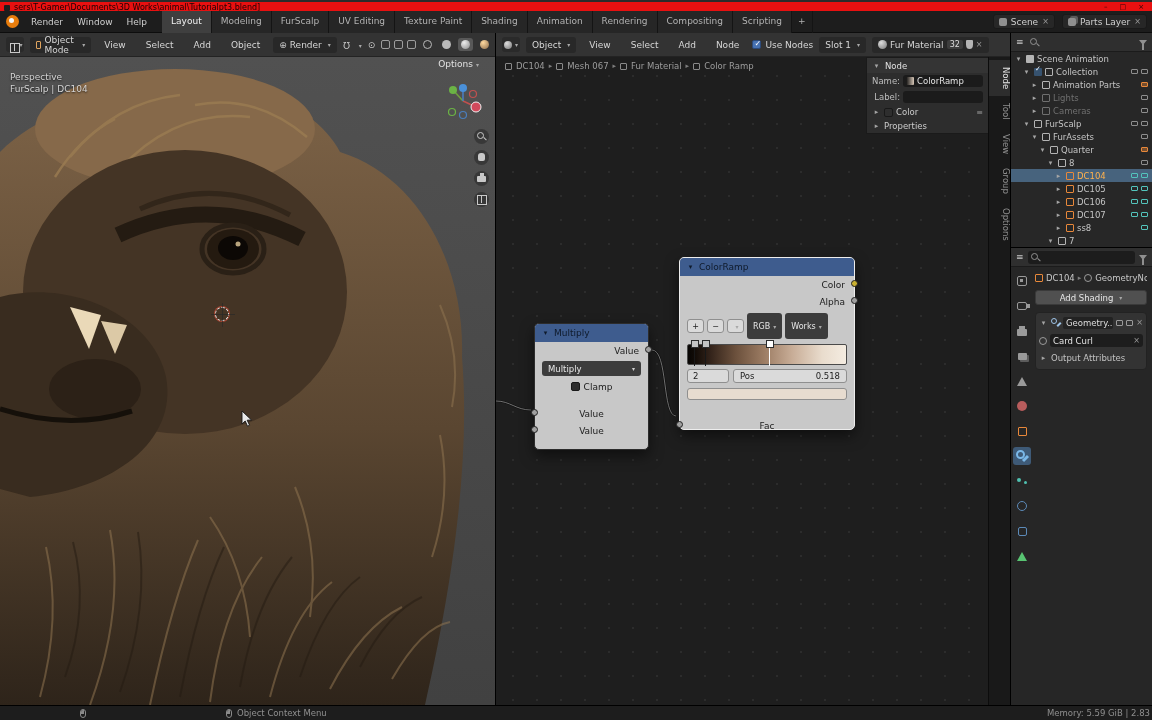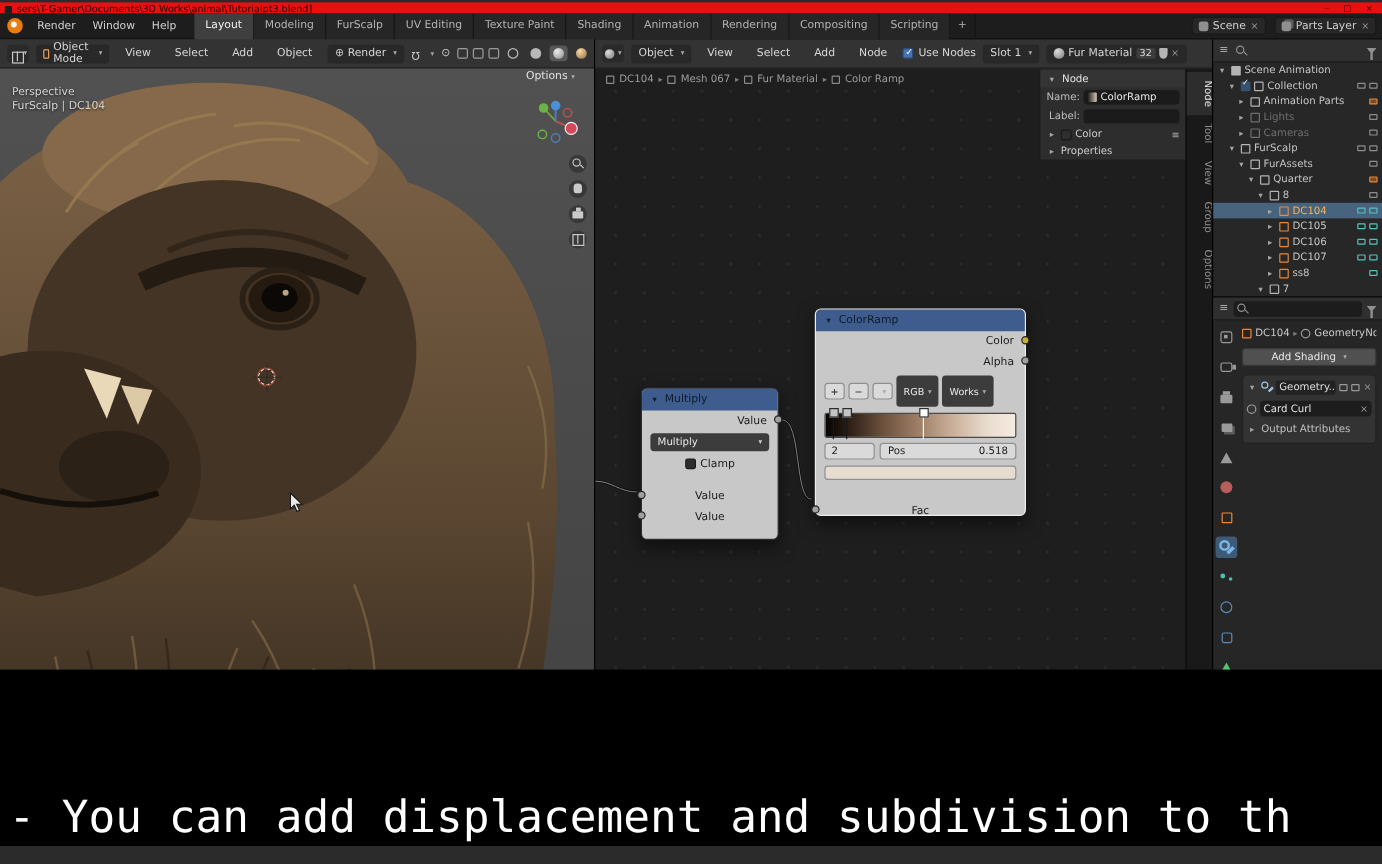--- a/index.html
+++ b/index.html
@@ -733,20 +733,21 @@
           </span>
         </div>
         <div class="outattr">
           <span class="disc closed"></span>
           <span>Output Attributes</span>
         </div>
       </div>
     </div>
   </div>
 
-  <div class="subtitle">
-    <div>- You can add displacement and subdivision to th</div>
-    
-    
+
+  <div class="statusbar">
+    <span class="mouseic" style="margin-left:80px"></span>
+    <span class="mouseic" style="margin-left:140px"></span>
+    <span style="margin-left:5px">Object Context Menu</span>
+    <span class="sb-mem">Memory: 5.59 GiB | 2.83</span>
   </div>
 
-
 </div>
 
 </body></html>

